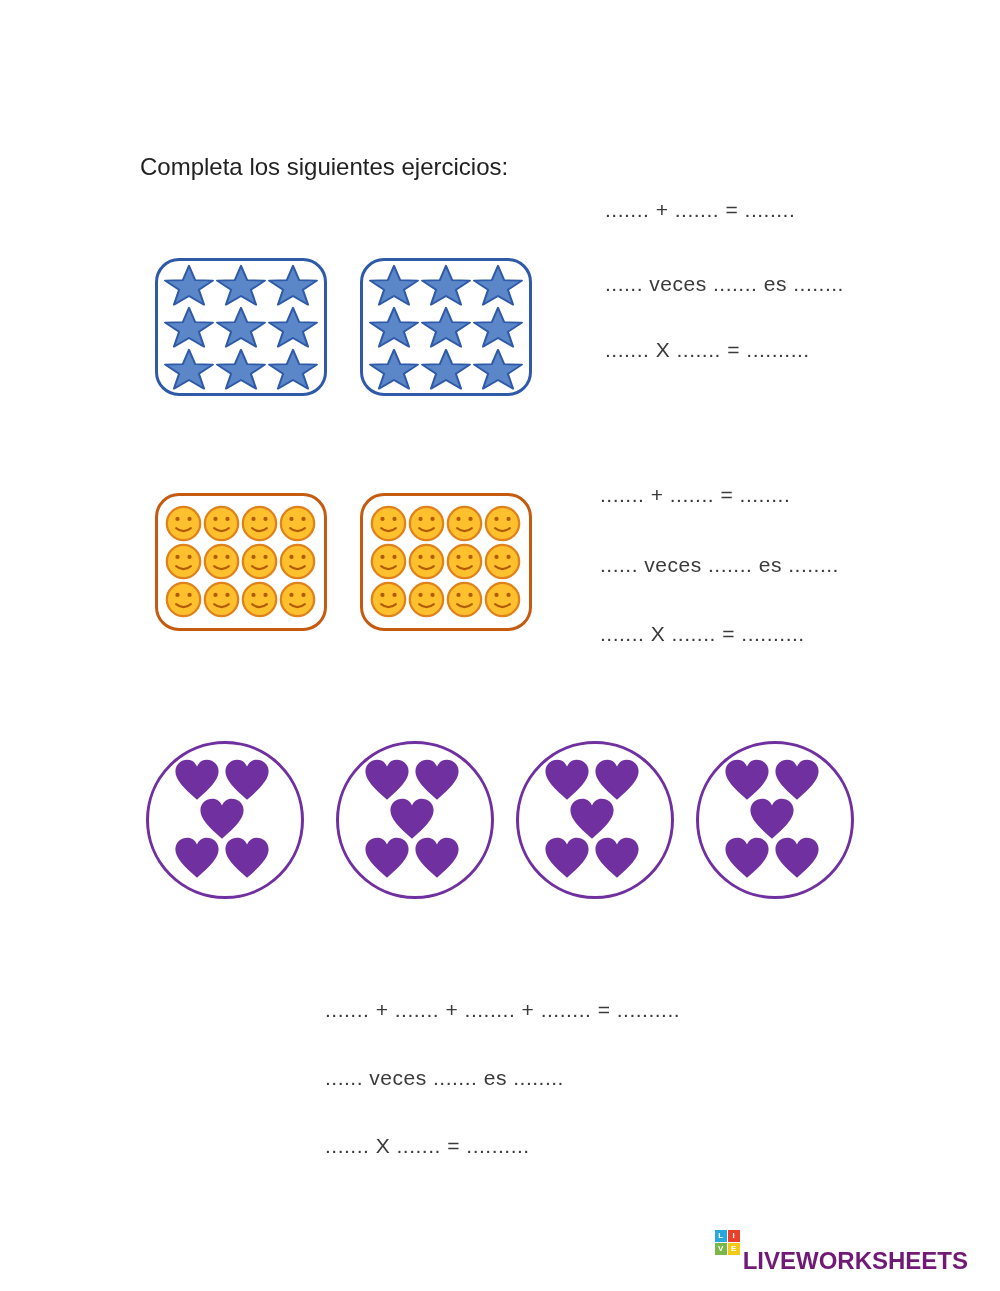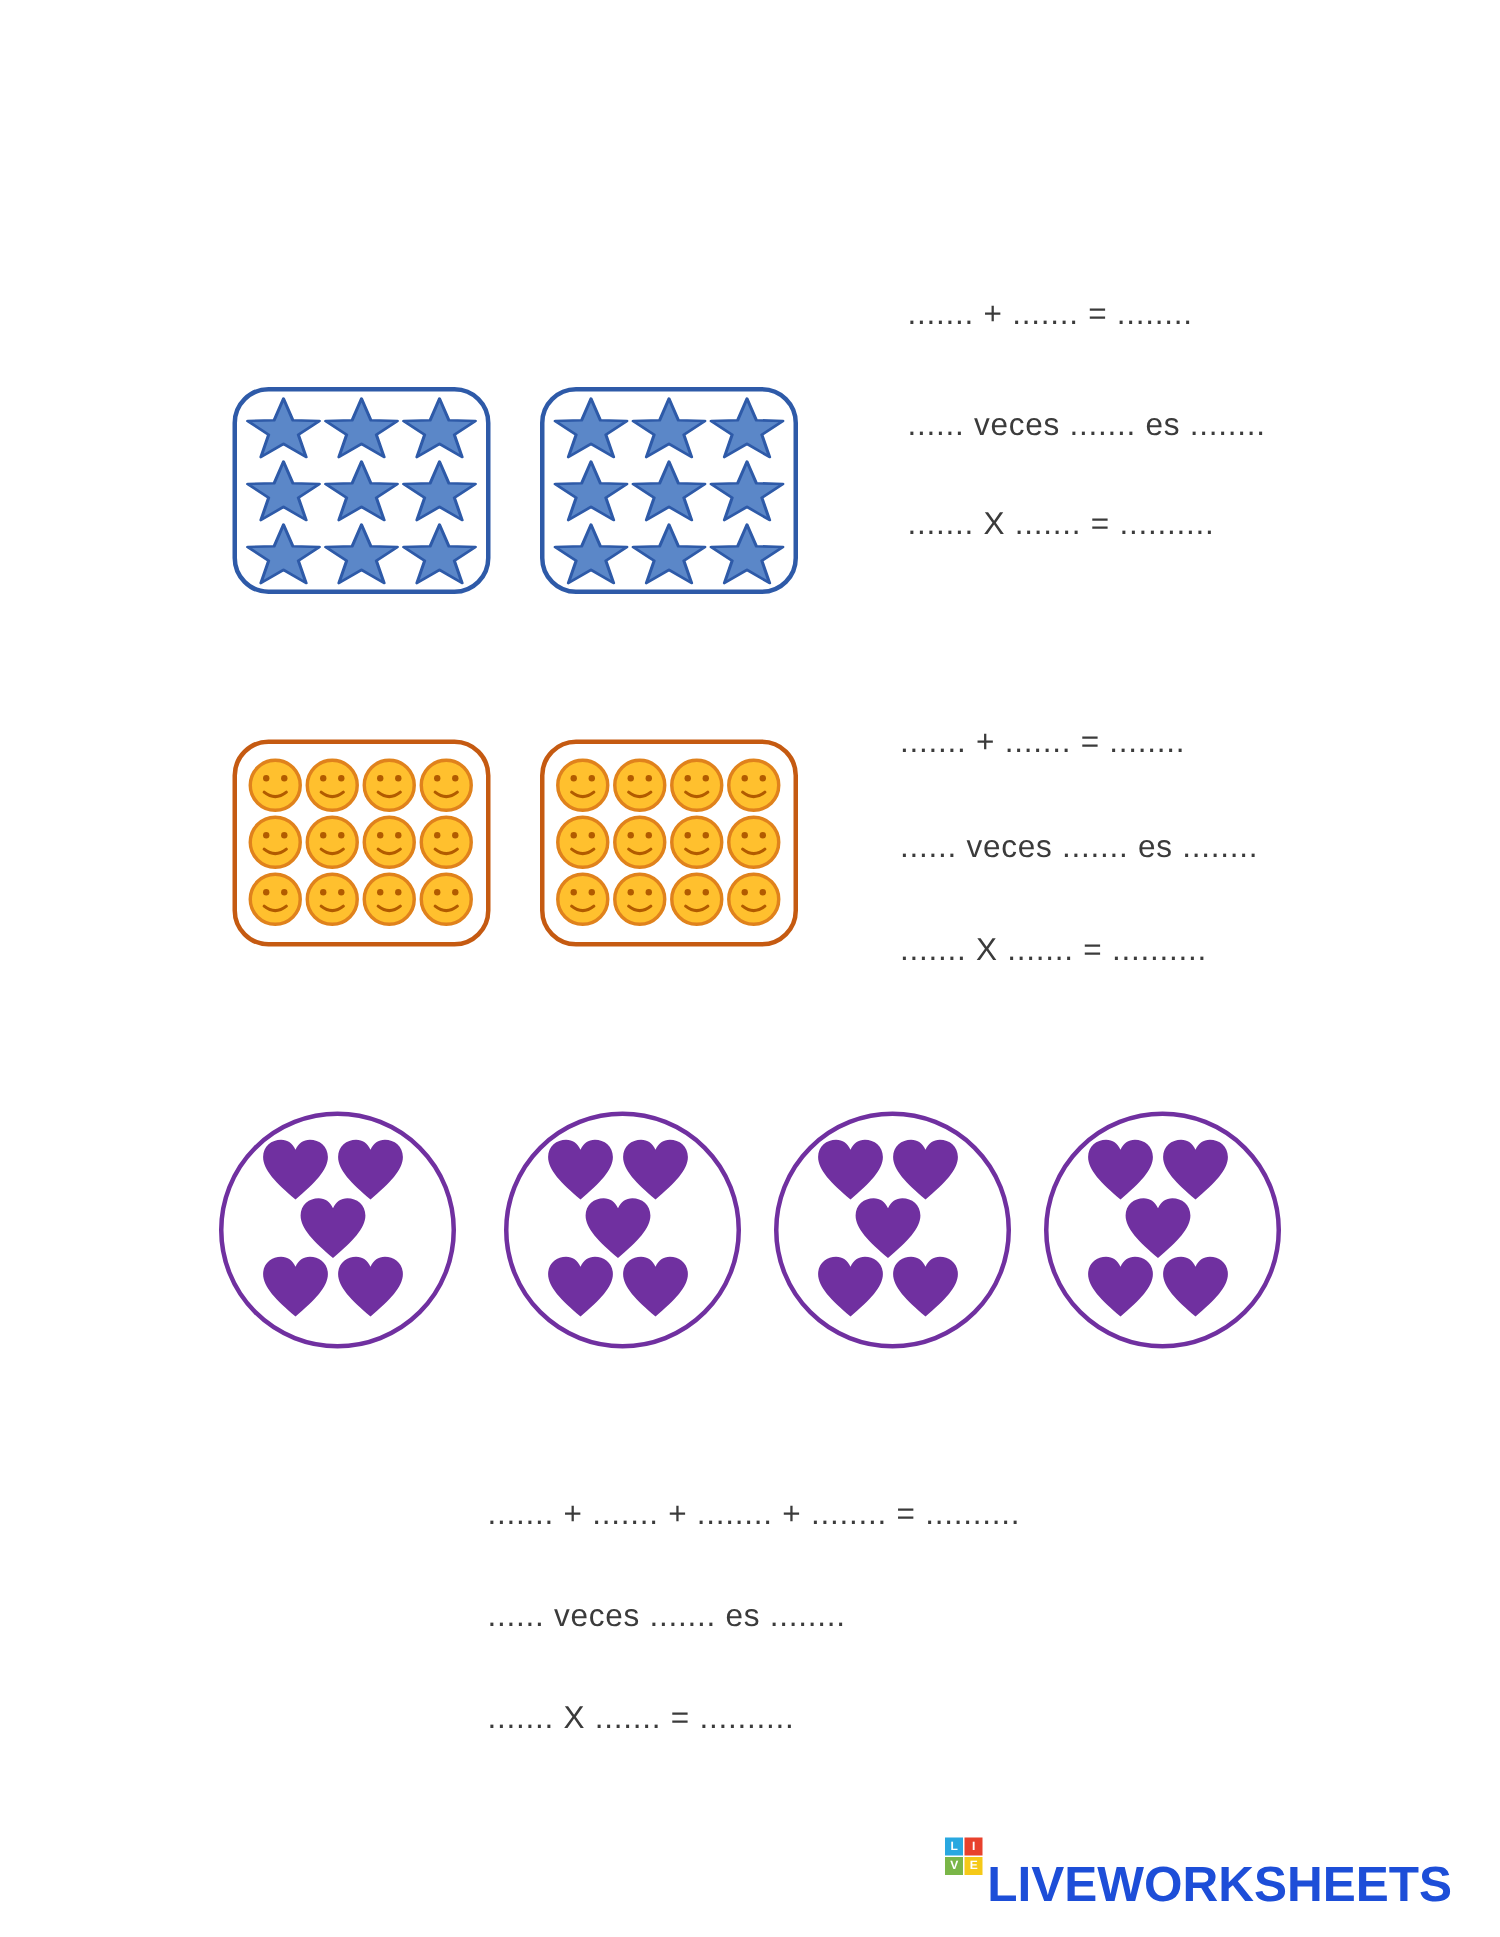--- a/index.html
+++ b/index.html
@@ -60,29 +60,30 @@
   }
   .sq {
     display:flex; align-items:center; justify-content:center;
     font-size:8px; font-weight:bold; color:#ffffff; line-height:1;
   }
   .sq-l { background:var(--logo-blue); }
   .sq-i { background:var(--logo-red); }
   .sq-v { background:var(--logo-green); }
   .sq-e { background:var(--logo-yellow); }
   .brand {
-    font-size:33px; font-weight:bold; color:#1d4ed8; letter-spacing:0;margin-top:38px;
+    font-size:24px; font-weight:bold; color:#701a75; letter-spacing:0;margin-top:38px;
   }
 </style>
 </head>
 <body>
 
 <div class="page">
 
 
+  <div class="instruction">Completa los siguientes ejercicios:</div>
 
   <div class="shape-box star-box" style="left:155px; top:258px;">
     <div class="star-grid">
         <svg viewBox="0 0 100 96" preserveAspectRatio="none">
           <polygon points="50,4 62,37 96,38 69,59 79,93 50,73 21,93 31,59 4,38 38,37" fill="var(--star-fill)" stroke="var(--star-stroke)" stroke-width="4" stroke-linejoin="round"></polygon>
         </svg>
         <svg viewBox="0 0 100 96" preserveAspectRatio="none">
           <polygon points="50,4 62,37 96,38 69,59 79,93 50,73 21,93 31,59 4,38 38,37" fill="var(--star-fill)" stroke="var(--star-stroke)" stroke-width="4" stroke-linejoin="round"></polygon>
         </svg>
         <svg viewBox="0 0 100 96" preserveAspectRatio="none">

